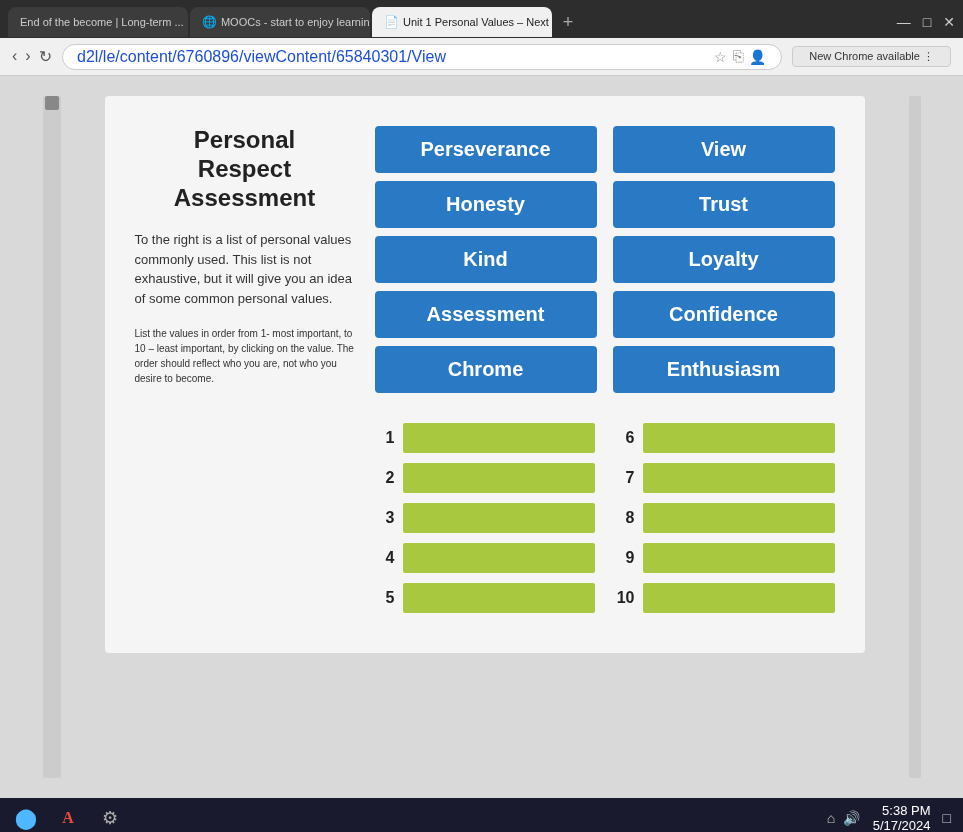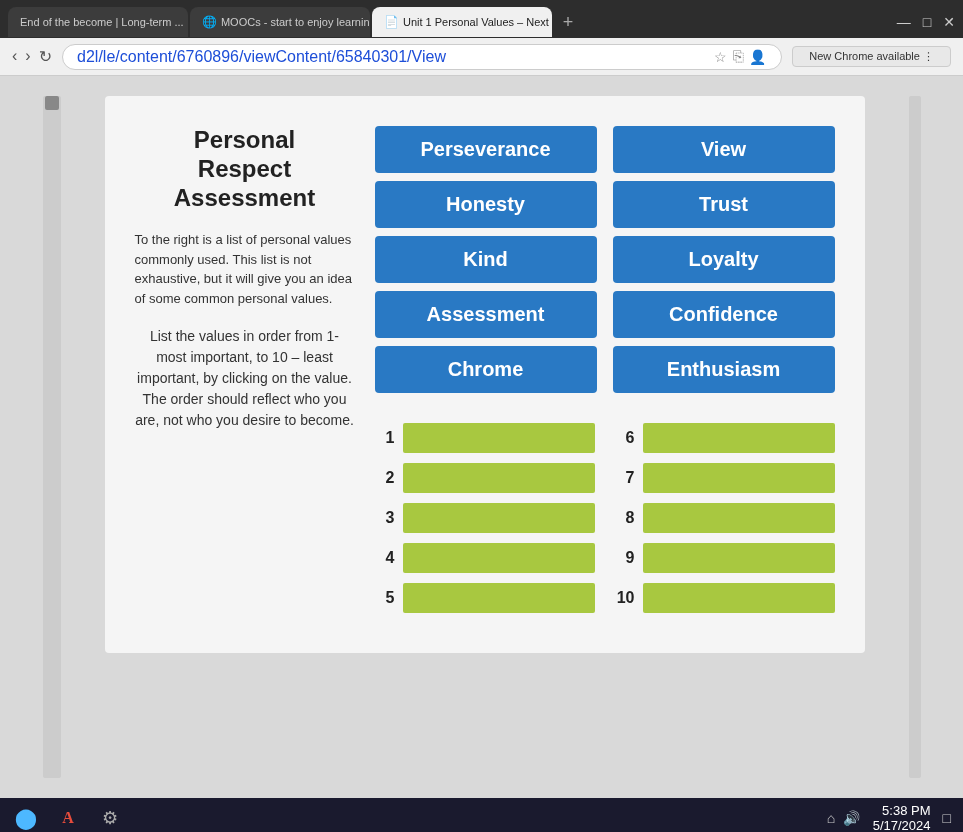--- a/index.html
+++ b/index.html
@@ -112,23 +112,23 @@
 
     .description-text {
       font-size: 13px;
       color: #333;
       text-align: left;
       line-height: 1.5;
       margin-bottom: 18px;
     }
 
     .instruction-text {
-      font-size: 14px;
+      font-size: 10px;
       color: #333;
-      text-align: center;
+      text-align: left;
       line-height: 1.5;
     }
 
     
     .values-section {
       display: flex;
       flex-direction: column;
       gap: 0;
       flex: 1;
     }

